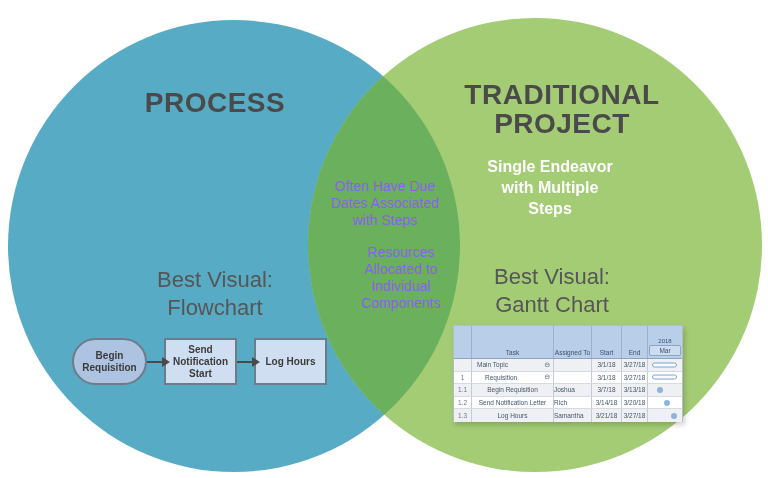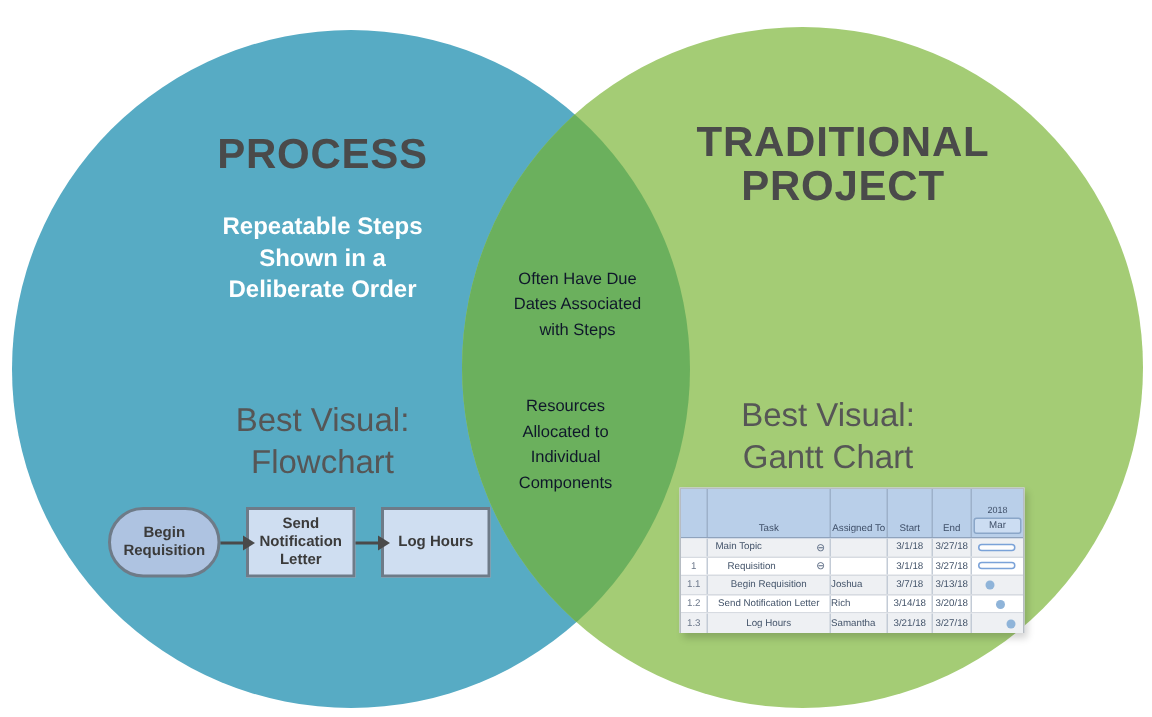--- a/index.html
+++ b/index.html
@@ -19,23 +19,23 @@
   .tblock { position:absolute; text-align:center; white-space:pre-line; }
   .title { font-weight:bold; color:#4a4a4a; font-size:28px; line-height:30px; letter-spacing:0.5px; }
   .process-title { left:55px; top:88px; width:320px; }
   .project-title { left:412px; top:80px; width:300px; line-height:29px; }
   .body-white { color:#ffffff; font-weight:bold; font-size:16px; line-height:21px; }
   .process-body { left:75px; top:141px; width:280px; }
   .project-body { left:410px; top:156px; width:280px; }
   .best { color:#565656; font-size:22px; line-height:28px; }
   .process-best { left:75px; top:266px; width:280px; }
   .project-best { left:412px; top:263px; width:280px; }
-  .mid-text { color:#0f172a; font-size:11px; line-height:17px; }
+  .mid-text { color:#8b5cf6; font-size:14px; line-height:17px; }
   .mid-1 { left:320px; top:178px; width:130px; }
-  .mid-2 { left:312px; top:244px; width:130px;margin-top:19px; }
+  .mid-2 { left:336px; top:244px; width:130px; }
 
   
   .flowchart { position:absolute; left:72px; top:338px; display:flex; align-items:center; }
   .flow-node { display:flex; align-items:center; justify-content:center; text-align:center;
                white-space:pre-line; font-size:10px; line-height:12px; font-weight:bold; color:#3b3b3b;
                border:2px solid #6e7b88; }
   .terminator { width:75px; height:47px; border-radius:24px; background:#aec3e1; }
   .process-box { width:73px; height:47px; background:#cfdef1; }
   .flow-arrow { position:relative; width:16px; height:2px; background:#4a4a4a; margin:0 1px 0 0; }
   .flow-arrow::after { content:""; position:absolute; right:-7px; top:-4px;
@@ -80,47 +80,47 @@
 
 <div class="canvas">
 
   <div class="circle circle-left"></div>
   <div class="circle circle-right"></div>
   <div class="lens-a">
     <div class="lens-b"></div>
   </div>
 
   <div class="tblock title process-title">PROCESS</div>
-  <div class="tblock body-white process-body">Repeatable Steps
-Shown in a
-Deliberate Order</div>
   <div class="tblock best process-best">Best Visual:
 Flowchart</div>
 
   <div class="flowchart">
     <div class="flow-node terminator">Begin
 Requisition</div>
     <span class="flow-arrow"></span>
     <div class="flow-node process-box">Send
 Notification
-Letter</div>
+Start</div>
     <span class="flow-arrow"></span>
     <div class="flow-node process-box">Log Hours</div>
   </div>
 
   <div class="tblock mid-text mid-1">Often Have Due
 Dates Associated
 with Steps</div>
   <div class="tblock mid-text mid-2">Resources
 Allocated to
 Individual
 Components</div>
 
   <div class="tblock title project-title">TRADITIONAL
 PROJECT</div>
+  <div class="tblock body-white project-body">Single Endeavor
+with Multiple
+Steps</div>
   <div class="tblock best project-best">Best Visual:
 Gantt Chart</div>
 
   <div class="gantt">
     <div class="g-header">
       <div class="g-cell c-num"></div>
       <div class="g-cell c-task">Task</div>
       <div class="g-cell c-asgn">Assigned To</div>
       <div class="g-cell c-start">Start</div>
       <div class="g-cell c-end">End</div>

